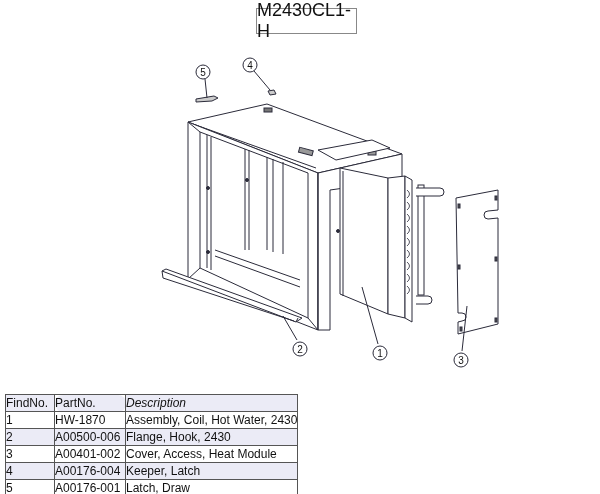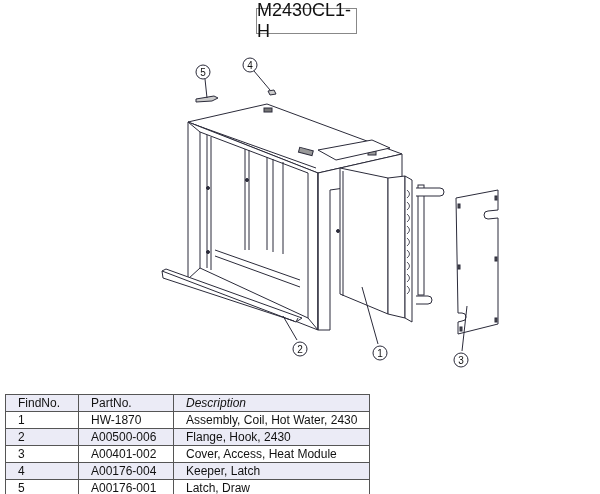--- a/index.html
+++ b/index.html
@@ -1,24 +1,24 @@
 <!DOCTYPE html>
 <html><head>
 <meta charset="utf-8">
 <style>
   html, body { margin:0; padding:0; background:#ffffff; }
   body { width:600px; height:494px; position:relative; overflow:hidden; font-family:"Liberation Sans", sans-serif; }
   .title-box { position:absolute; left:256px; top:8px; width:101px; height:26px; border:1px solid #888; box-sizing:border-box; display:flex; align-items:center; justify-content:center; font-size:18px; color:#111; }
   svg.drawing { position:absolute; left:0; top:0; }
   .parts-table { position:absolute; left:5px; top:394px; border-collapse:collapse; font-size:12px; color:#111; }
-  .parts-table td, .parts-table th { border:1px solid #555; padding:0 12px; height:16px; line-height:15px; text-align:left; font-weight:normal; white-space:nowrap; }
+  .parts-table td, .parts-table th { border:1px solid #555; padding:0 0; height:16px; line-height:15px; text-align:left; font-weight:normal; white-space:nowrap; }
   .parts-table tr.shade td, .parts-table tr.shade th { background:#ebebf6; }
   .parts-table tr.plain td { background:#ffffff; }
   .col-find { width:48px; }
-  .col-part { width:70px; }
+  .col-part { width:70px;border-radius:8px; }
   .col-desc { width:168px;font-style:italic; }
   .callout { font-family:"Liberation Sans", sans-serif; font-size:10px; }
 </style>
 </head>
 <body>
 
 <div class="title-box">M2430CL1-H</div>
 
 <svg class="drawing" width="600" height="390" viewBox="0 0 600 390" fill="none" stroke="#2b2b3a" stroke-width="1">
 

